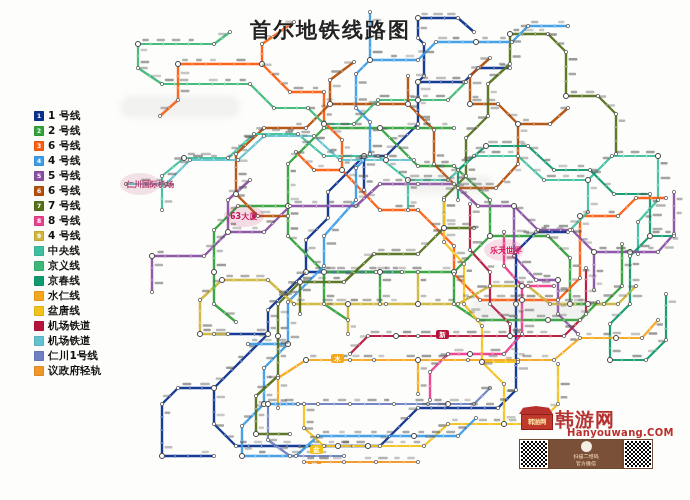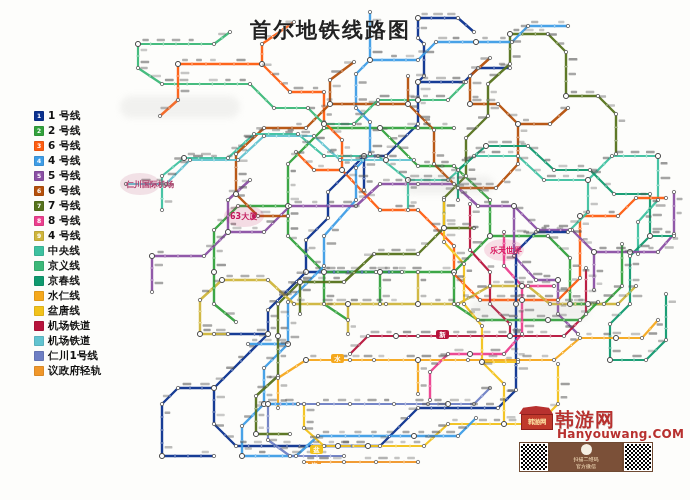--- a/index.html
+++ b/index.html
@@ -64,22 +64,22 @@
     background:#c0392b;border:.5px solid #8e1f1d;
     display:flex;align-items:center;justify-content:center;
     color:#ffe9a8;font-size:6.5px;font-weight:bold;letter-spacing:-.5px;
   }
   .logo-text{
     font-size:19px;font-weight:bold;color:#b8312f;letter-spacing:1px;
     line-height:1;margin-left:2px;
     text-shadow:.5px .5px 0 rgba(0,0,0,.12);
   }
   .logo-url{
-    font-size:12px;color:#b8312f;letter-spacing:.3px;
-    margin-left:38px;margin-top:-2px;font-weight:bold;
+    font-size:10px;color:#b8312f;letter-spacing:.3px;
+    margin-left:48px;margin-top:-2px;font-weight:bold;
   }
   .qr-strip{
     display:flex;gap:2px;align-items:stretch;height:30px;margin-top:1px;
     background:#6f4a33;padding:1px;box-sizing:border-box;width:134px;
   }
   .qr{width:28px;height:28px;background:
       repeating-conic-gradient(#000 0% 25%,#fff 0% 50%) 0 0/4px 4px;
       border:1px solid #fff;box-sizing:border-box;}
   .qr-mid{
     flex:1;background:#7b5038;color:#ffe9c4;font-size:5px;line-height:1.5;

